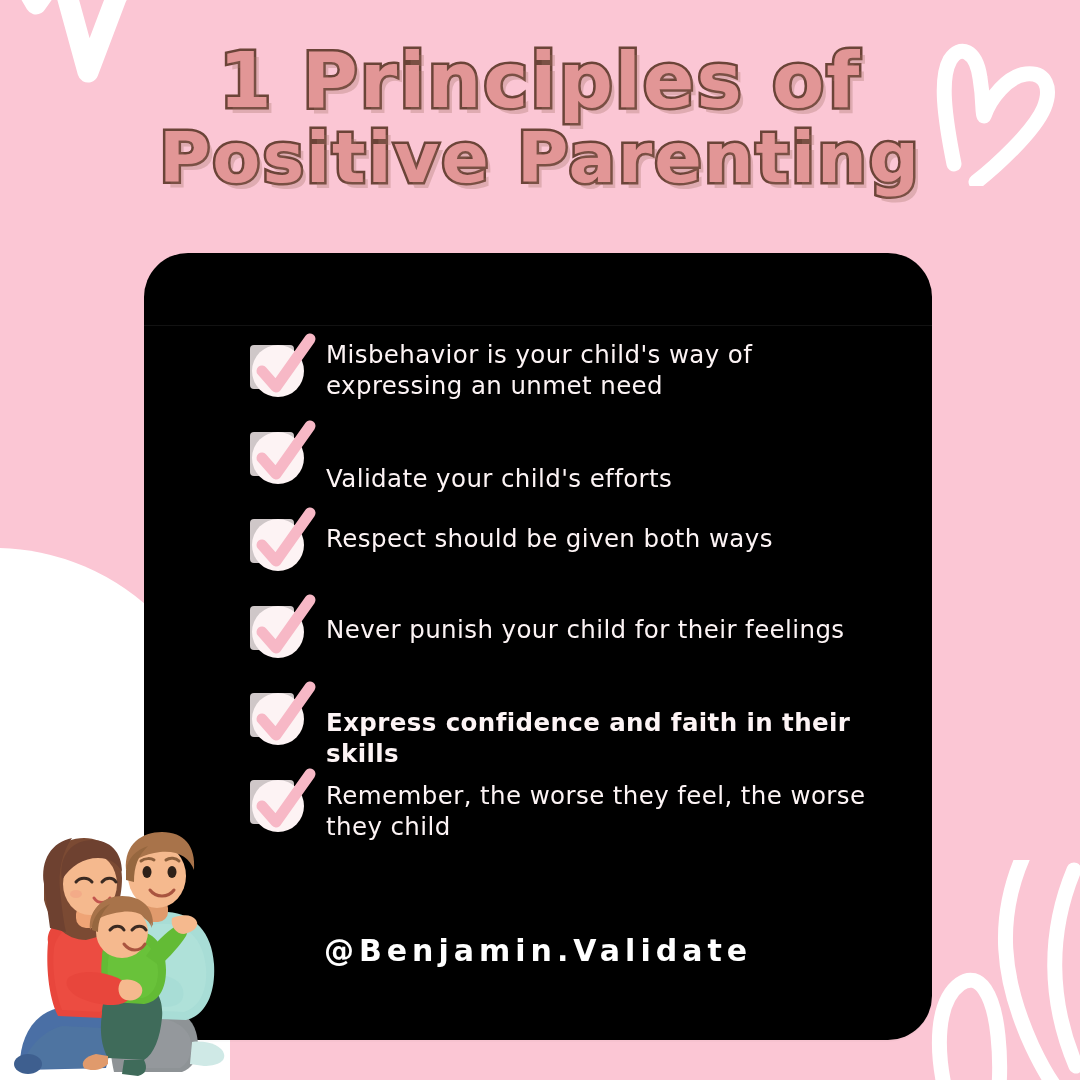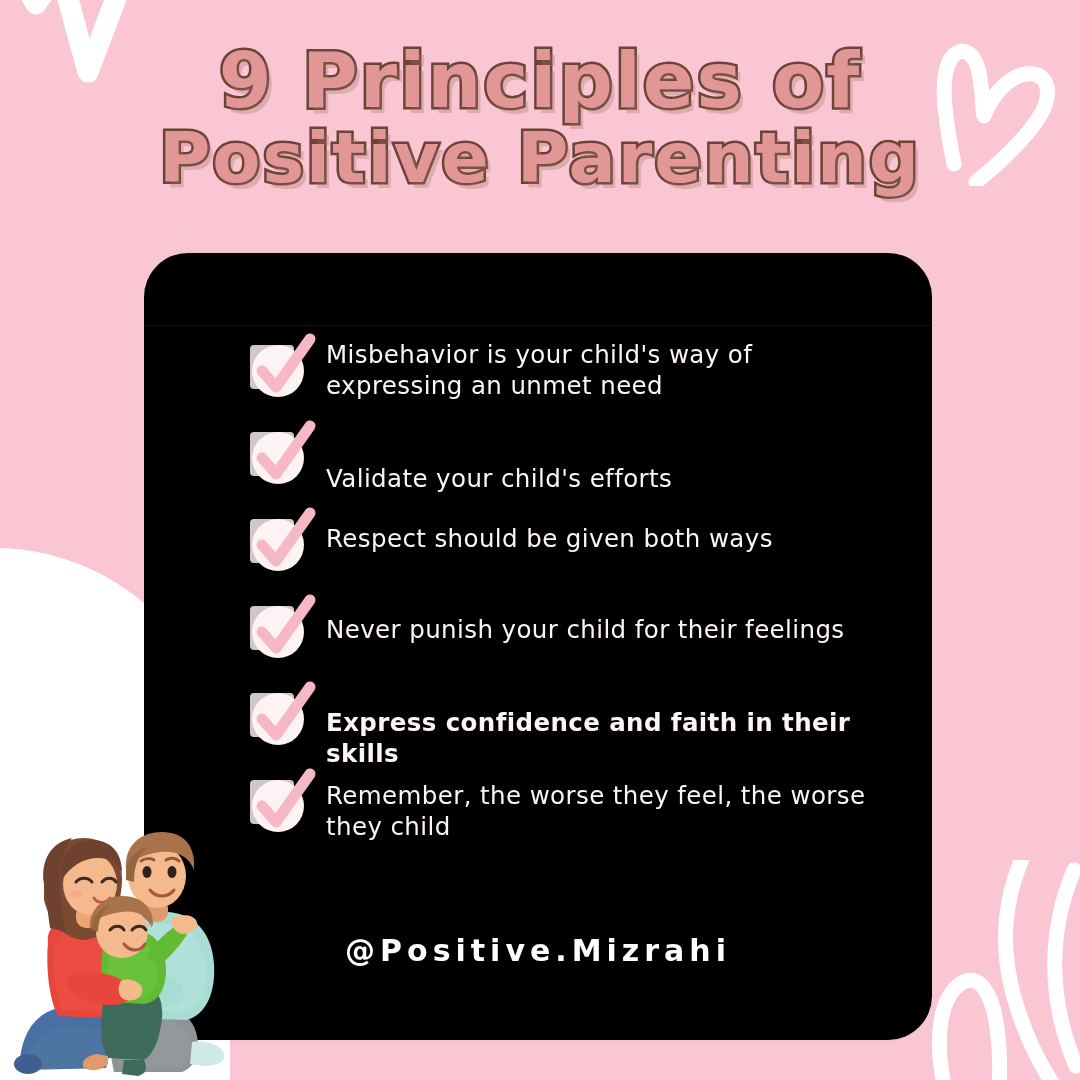--- a/index.html
+++ b/index.html
@@ -128,21 +128,21 @@
              C 58 62 76 40 94 38 C 114 36 120 52 112 72 C 102 96 62 132 44 146" fill="none" stroke="#ffffff" stroke-width="15" stroke-linecap="round" stroke-linejoin="round"></path>
   </svg>
 
   <svg class="deco" id="squiggle-bottom-right" viewBox="0 0 190 230">
     <path d="M 128 -10 C 96 58 104 120 134 186 C 150 220 160 232 168 240" fill="none" stroke="#ffffff" stroke-width="15" stroke-linecap="round"></path>
     <path d="M 176 10 C 150 72 150 140 178 206" fill="none" stroke="#ffffff" stroke-width="15" stroke-linecap="round"></path>
     <path d="M 52 250 C 34 186 40 140 62 124 C 82 110 96 136 100 176 C 104 214 100 240 98 252" fill="none" stroke="#ffffff" stroke-width="15" stroke-linecap="round" stroke-linejoin="round"></path>
   </svg>
 
   <div id="title-block">
-    <div class="title-line" id="title-line-1">9 Principles of</div>
+    <div class="title-line" id="title-line-1">1 Principles of</div>
     <div class="title-line" id="title-line-2">Positive Parenting</div>
   </div>
 
   <div id="card">
     <div id="card-seam"></div>
 
     <div id="principles-list">
 
       <div class="principle-row">
         <span class="check-icon">
@@ -205,21 +205,21 @@
             <rect x="2" y="12" width="44" height="44" rx="4" fill="#fdf3f4" opacity="0.82"></rect>
             <circle cx="30" cy="38" r="26" fill="#fdf3f4"></circle>
             <path d="M 14 38 L 28 54 L 62 6" fill="none" stroke="#f7b8c6" stroke-width="11" stroke-linecap="round" stroke-linejoin="round"></path>
           </svg>
         </span>
         <span class="principle-text" style="margin-top:10px;">Remember, the worse they feel, the worse they child</span>
       </div>
 
     </div>
 
-    <div id="handle">@Positive.Mizrahi</div>
+    <div id="handle">@Benjamin.Validate</div>
   </div>
 
   <svg id="family-illustration" viewBox="0 0 218 252">
 
     <path d="M 6 236 C 6 212 18 186 44 180 L 92 182 C 100 204 96 226 92 240 L 10 242 Z" fill="#4a6fa5"></path>
     <path d="M 8 236 C 14 222 26 204 48 198 L 90 200 C 94 216 92 230 90 240 L 10 241 Z" fill="#52789f" opacity=".55"></path>
     <ellipse cx="14" cy="236" rx="14" ry="10" fill="#3e5f8f"></ellipse>
 
     <path d="M 110 176 C 146 170 176 182 182 204 C 188 226 180 240 168 244 L 100 244 C 94 220 96 192 110 176 Z" fill="#8e9396"></path>
     <path d="M 120 190 C 148 186 170 194 176 210 C 180 224 174 236 166 240 L 110 240 C 106 220 110 198 120 190 Z" fill="#999ea1" opacity=".5"></path>

